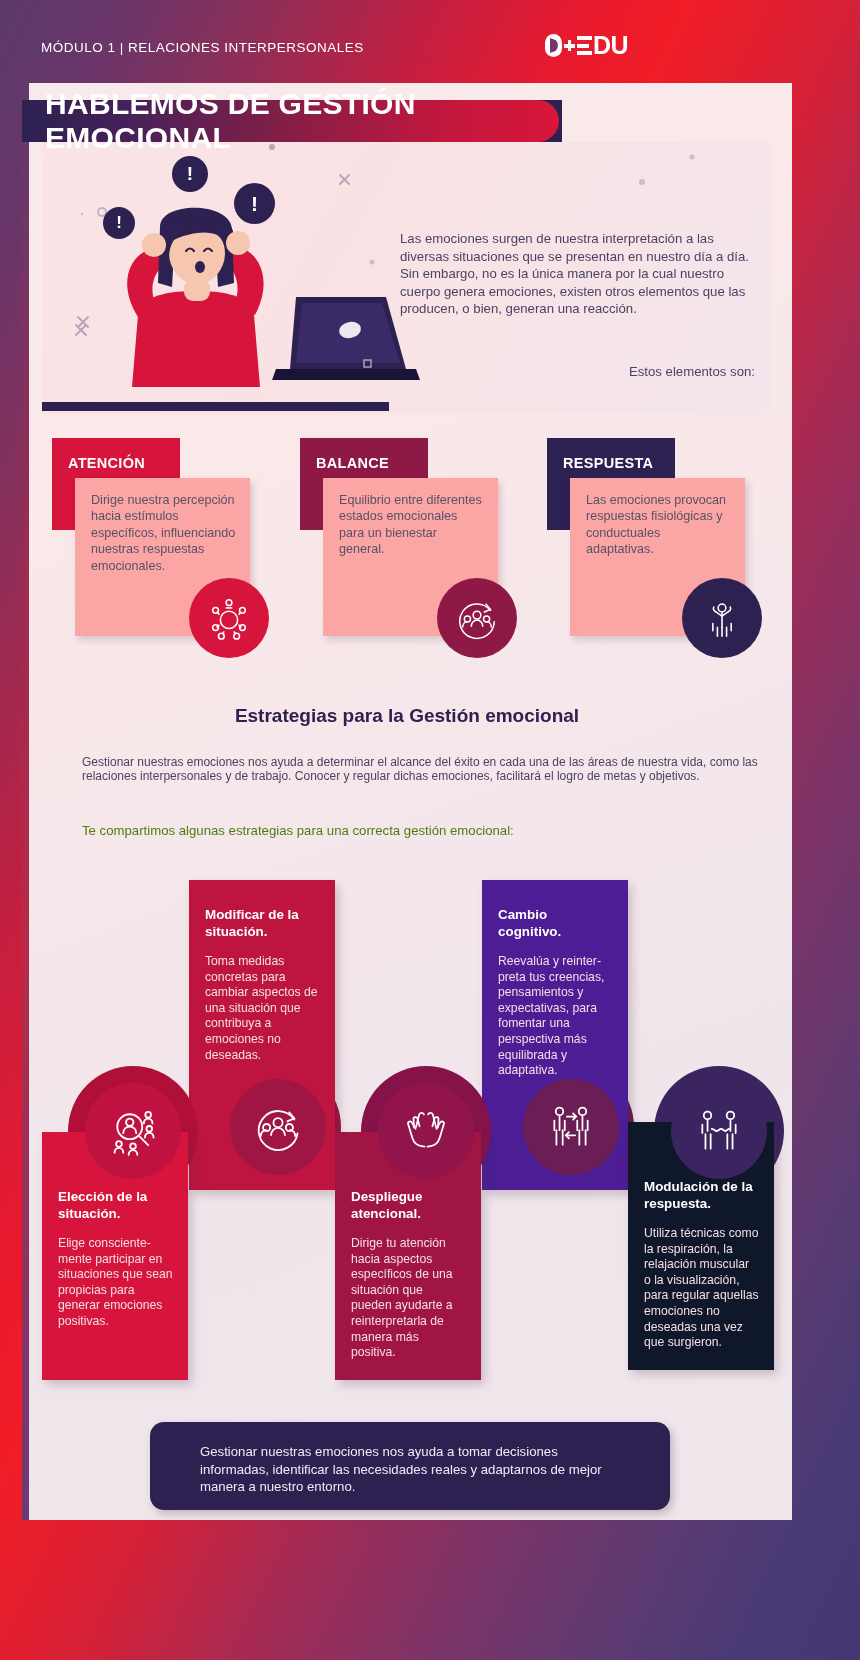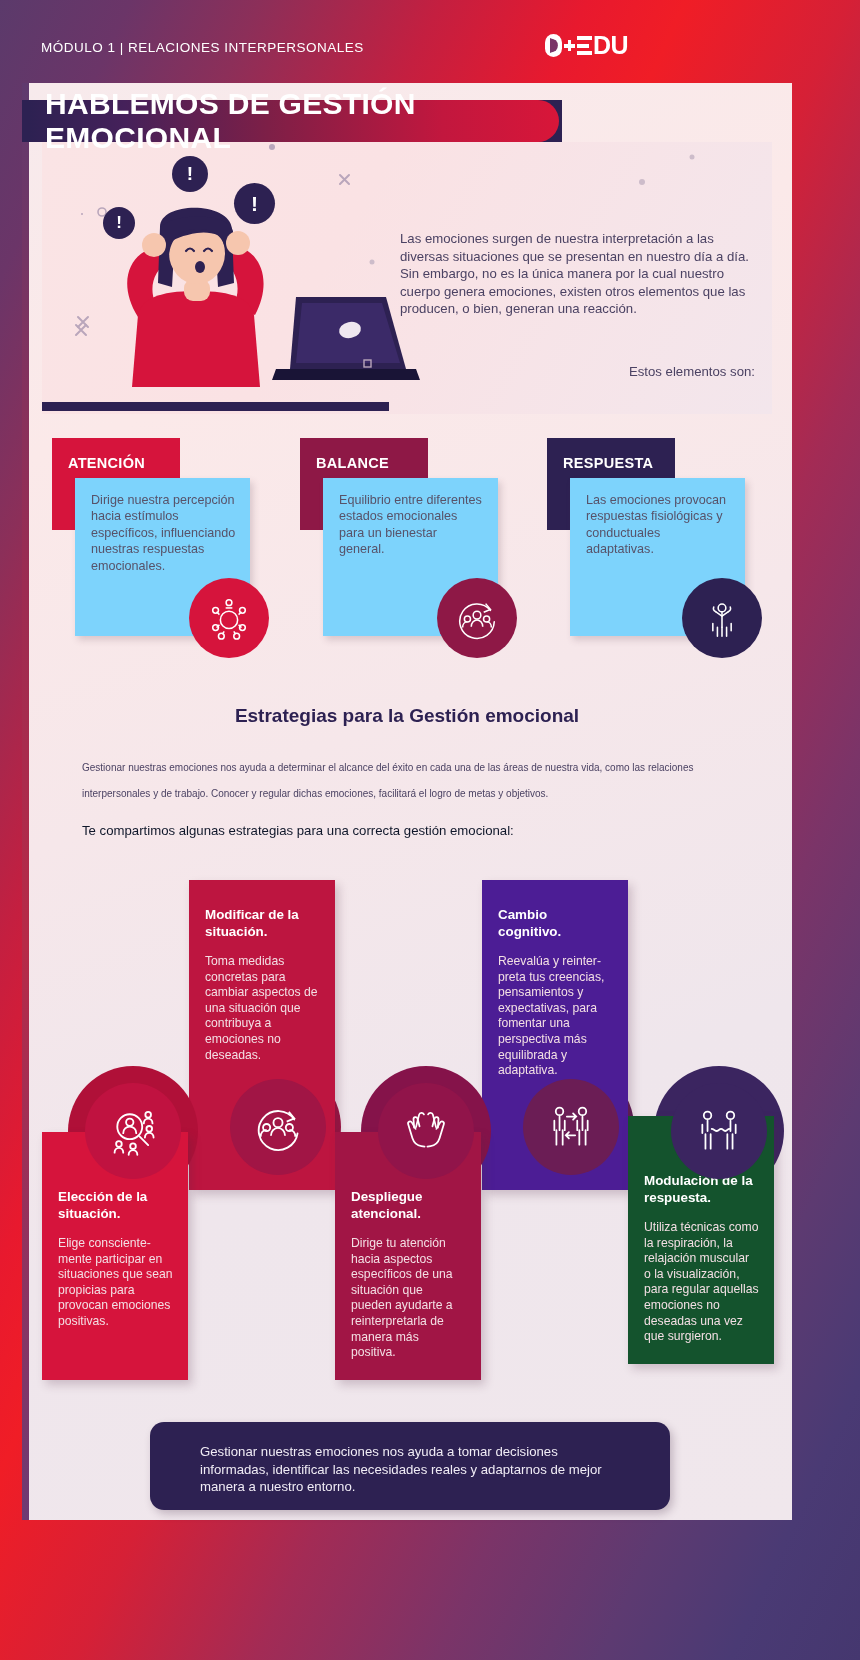--- a/index.html
+++ b/index.html
@@ -110,41 +110,41 @@
 
   
   .bub{position:absolute;border-radius:50%;background:#2d2152;display:flex;align-items:center;justify-content:center;color:#fff;font-weight:800;z-index:5;}
 
   
   .cardrow{position:absolute; left:42px; top:430px; width:730px; height:245px; z-index:5;}
   .c-tab{position:absolute;width:128px;height:92px;}
   .c-tab .lbl{position:absolute;left:16px;top:17px;color:#fff;font-weight:800;font-size:14.5px;letter-spacing:.3px;white-space:nowrap;}
   .c-body{
     position:absolute; width:175px; min-height:148px;
-    background:#7dd3fc; box-shadow:3px 4px 7px rgba(90,60,80,.20);
+    background:#fca5a5; box-shadow:3px 4px 7px rgba(90,60,80,.20);
     padding:14px 14px 12px 16px;
     font-size:12.6px; line-height:16.4px; color:#575269;
   }
   .c-icon{
     position:absolute;width:80px;height:80px;border-radius:50%;
     display:flex;align-items:center;justify-content:center;
   }
 
   
   .sec-h{
     position:absolute; left:42px; top:705px; width:730px; text-align:center;
     font-size:19px; font-weight:800; color:#2d2152; z-index:5;
   }
   .sec-p1{
     position:absolute; left:82px; top:755px; width:680px;
-    font-size:10px; line-height:26px; color:#4b4263; z-index:5;
+    font-size:12px; line-height:14px; color:#4b4263; z-index:5;
   }
   .sec-p2{
     position:absolute; left:82px; top:822px; width:680px;
-    font-size:13.2px; line-height:18.4px; color:#0f172a; z-index:5;
+    font-size:13.2px; line-height:18.4px; color:#4d7c0f; z-index:5;
   }
 
   
   .strat{position:absolute; left:42px; top:880px; width:770px; height:500px; z-index:5;}
   .s-panel{position:absolute; width:146px; box-shadow:4px 5px 9px rgba(80,40,70,.22);}
   .s-panel .t{font-weight:800; font-size:13.4px; line-height:17px; color:#fff;}
   .s-panel .d{margin-top:14px; font-size:12.2px; line-height:15.6px; color:#f3dfe4;}
   .s-circ{position:absolute;width:96px;height:96px;border-radius:50%;display:flex;align-items:center;justify-content:center;}
   .s-ring{position:absolute;border-radius:50%;}
 
@@ -349,21 +349,21 @@
         <path d="M20 14h8M26 11l3 3-3 3"></path>
         <path d="M28 32h-8M22 29l-3 3 3 3"></path>
       </svg>
     </div>
   </div>
 
   <div>
     <div class="s-ring" style="left:26px;top:186px;width:130px;height:130px;background:#b01038;"></div>
     <div class="s-panel" style="left:0px;top:252px;height:248px;background:#d6143c;padding:56px 15px 10px 16px;">
       <div class="t">Elección de la situación.</div>
-      <div class="d">Elige consciente-mente participar en situaciones que sean propicias para provocan emociones positivas.</div>
+      <div class="d">Elige consciente-mente participar en situaciones que sean propicias para generar emociones positivas.</div>
     </div>
     <div class="s-circ" style="left:43px;top:203px;background:#c01240;">
       <svg width="52" height="52" viewBox="0 0 48 48" fill="none" stroke="#fff" stroke-width="1.7" stroke-linecap="round">
         <circle cx="21" cy="20" r="11.5"></circle>
         <path d="M30 29l8 8"></path>
         <circle cx="21" cy="16" r="3.4"></circle>
         <path d="M15 26c0-3.6 2.7-6 6-6s6 2.4 6 6"></path>
         <circle cx="38" cy="9" r="2.6"></circle>
           <path d="M34 17c0-2.6 1.8-4.4 4-4.4s4 1.8 4 4.4"></path>
         <circle cx="39" cy="22" r="2.6"></circle>
@@ -389,21 +389,21 @@
         <path d="M17.8 19.5l-2-7.4c-.6-2.3-4-1.8-3.8.6l.6 8"></path>
         <path d="M26 8c1-2 4-2 4.6.3l3 12"></path>
         <path d="M34 22l3.5-6c1.3-2.2 4.4-.9 3.6 1.6L37 31c-1.3 4-4.6 7-8.6 7.6l-3 .4"></path>
         <path d="M30.2 19.5l2-7.4c.6-2.3 4-1.8 3.8.6l-.6 8"></path>
       </svg>
     </div>
   </div>
 
   <div>
     <div class="s-ring" style="left:612px;top:186px;width:130px;height:130px;background:#3b2560;"></div>
-    <div class="s-panel" style="left:586px;top:236px;height:248px;background:#14532d;padding:56px 15px 10px 16px;">
+    <div class="s-panel" style="left:586px;top:242px;height:248px;background:#0f172a;padding:56px 15px 10px 16px;">
       <div class="t">Modulación de la respuesta.</div>
       <div class="d">Utiliza técnicas como la respiración, la relajación muscular o la visualización, para regular aquellas emociones no deseadas una vez que surgieron.</div>
     </div>
     <div class="s-circ" style="left:629px;top:203px;background:#3b2560;">
       <svg width="50" height="50" viewBox="0 0 48 48" fill="none" stroke="#fff" stroke-width="1.7" stroke-linecap="round">
         <circle cx="13" cy="9" r="3.6"></circle>
         <path d="M13 14v10M8 18v8M11 27v14M16 27v14"></path>
         <circle cx="35" cy="9" r="3.6"></circle>
         <path d="M35 14v10M40 18v8M32 27v14M37 27v14"></path>
         <path d="M17 22c2 0 3 2 5 2s2-2 4-2 2 2 4 2 2-2 4-2"></path>

